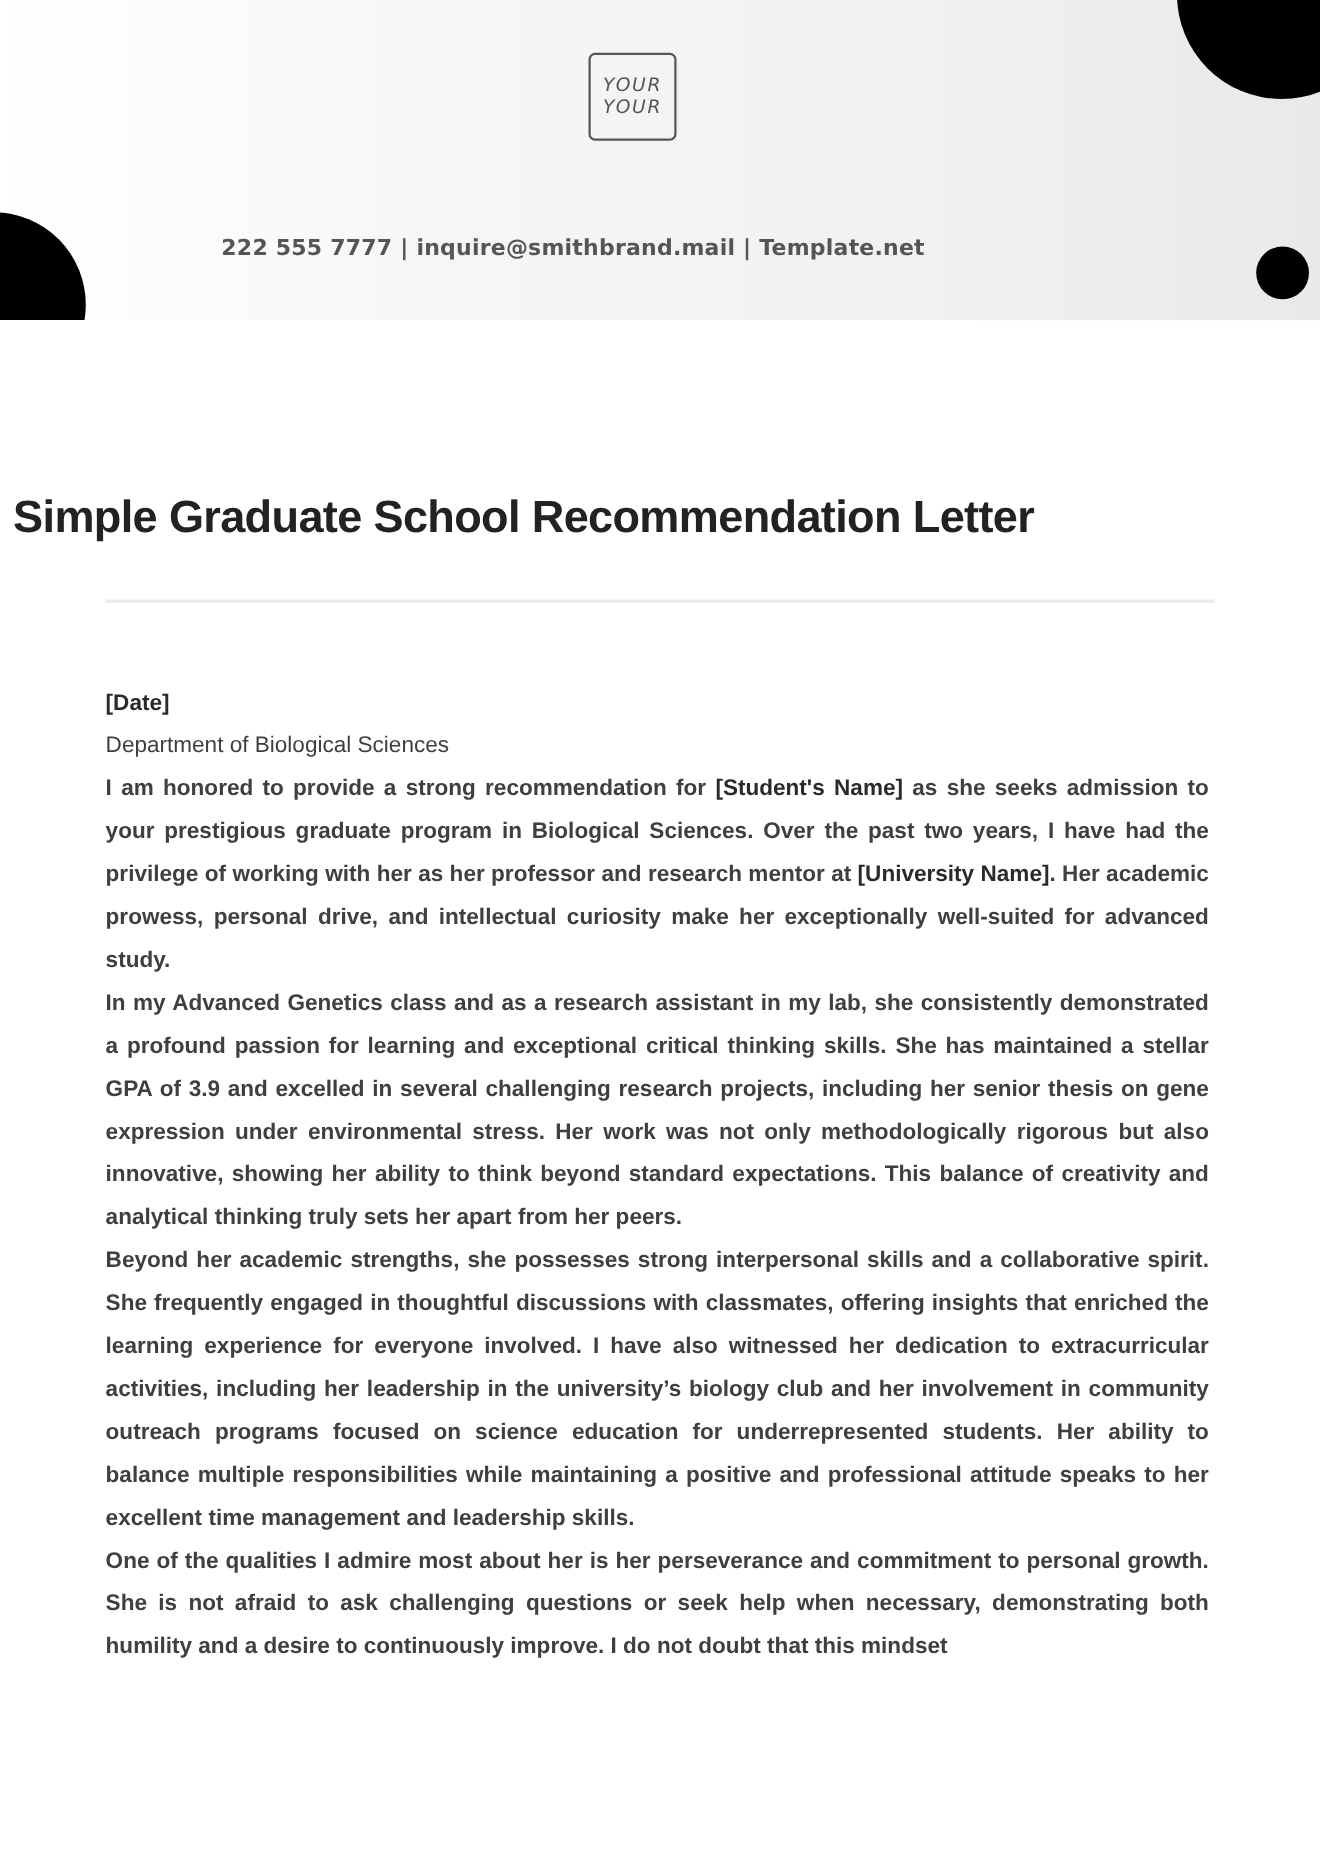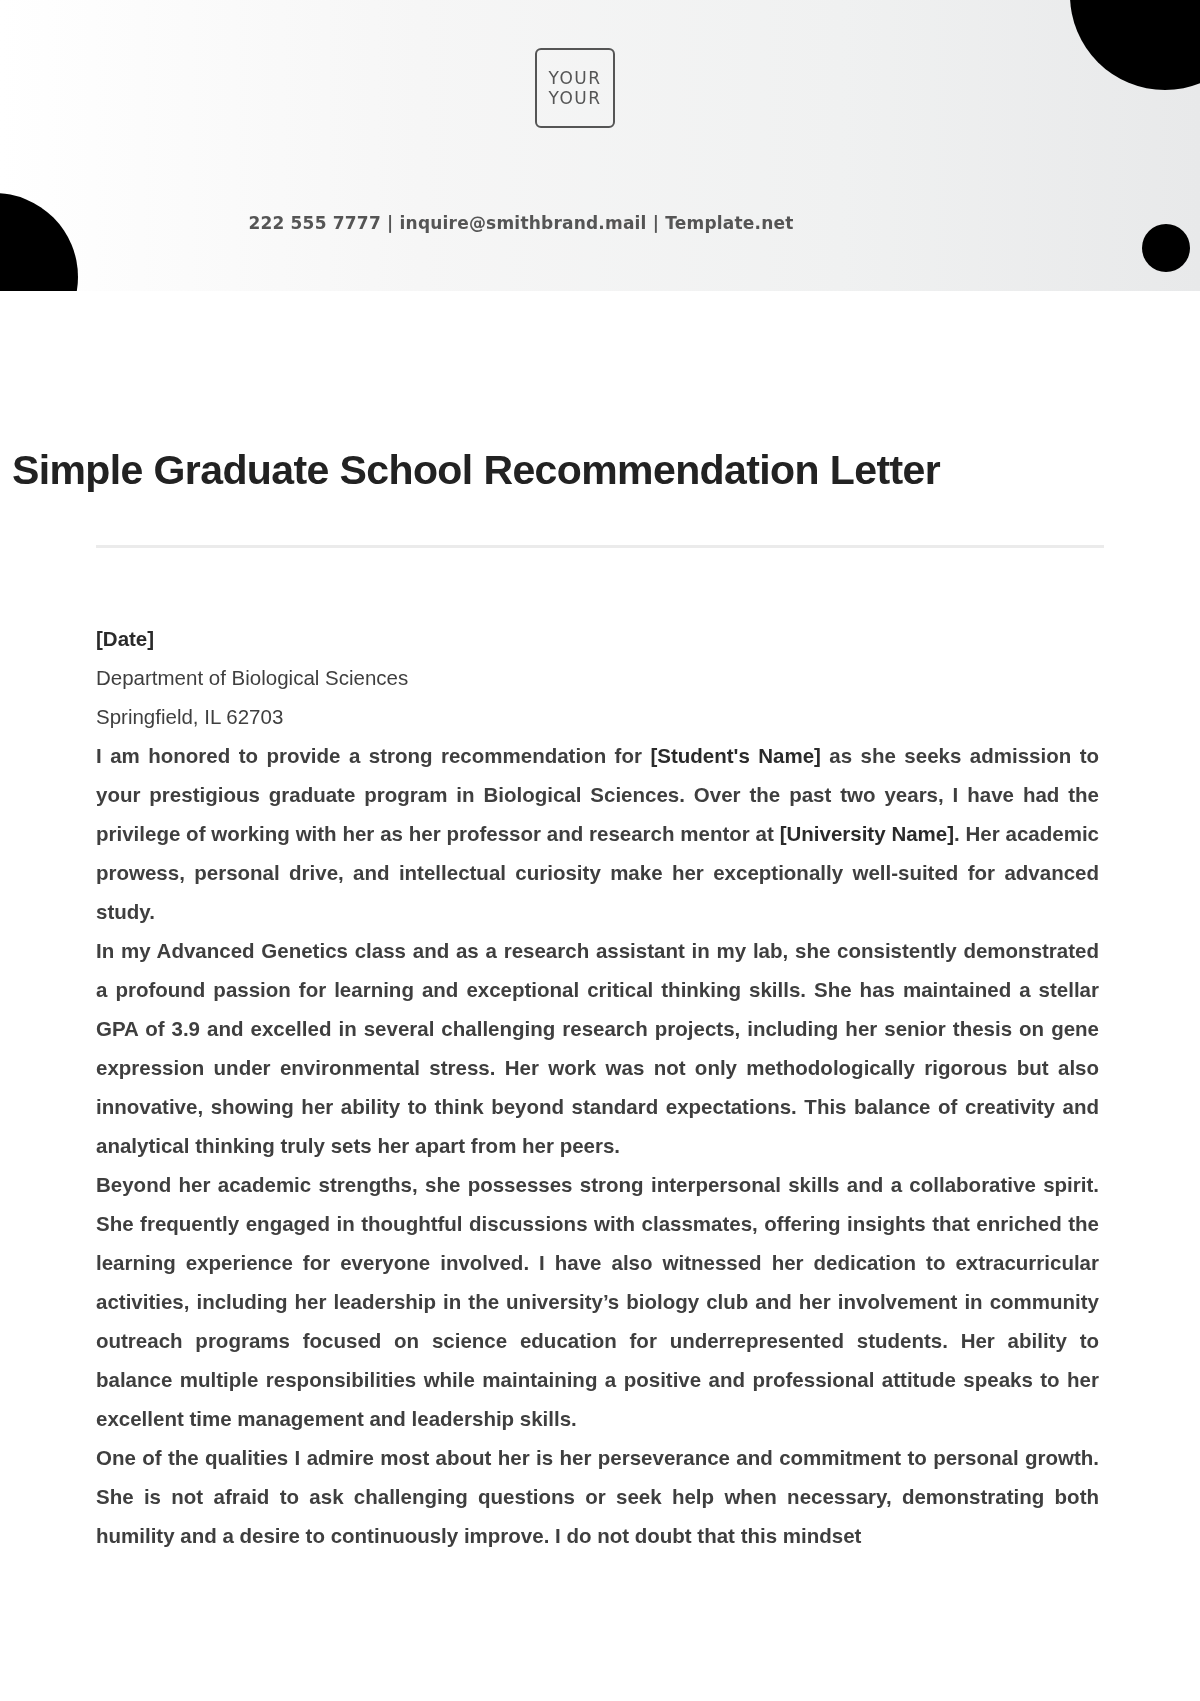--- a/index.html
+++ b/index.html
@@ -49,29 +49,30 @@
       box-sizing: border-box;
       display: flex;
       flex-direction: column;
       align-items: center;
       justify-content: center;
       color: #555555;
       font-family: "DejaVu Sans", sans-serif;
       font-size: 17px;
       line-height: 20px;
       letter-spacing: 1.5px;
+      font-style: italic;
     }
     .contact-line {
       position: absolute;
       left: 0; top: 213px;
       width: 1042px;
       text-align: center;
       font-family: "DejaVu Sans", sans-serif;
       font-weight: bold;
-      font-size: 17px;
+      font-size: 20px;
       color: #555555;
       letter-spacing: 0.2px;
     }
     .title {
       position: absolute;
       left: 0; top: 447px;
       width: 952px;
       text-align: center;
       font-family: "Liberation Sans", sans-serif;
       font-weight: bold;
@@ -126,21 +127,20 @@
   </div>
 </div>
 
 <h1 class="title">Simple Graduate School Recommendation Letter</h1>
 
 <div class="divider"></div>
 
 <div class="letter">
   <strong class="line">[Date]</strong>
   <span class="line">Department of Biological Sciences</span>
-  <span class="line">Springfield, IL 62703</span>
 
   <p class="para"><span>I am honored to provide a strong recommendation for </span><strong>[Student's Name]</strong><span> as she seeks admission to your prestigious graduate program in Biological Sciences. Over the past two years, I have had the privilege of working with her as her professor and research mentor at </span><strong>[University Name]</strong><span>. Her academic prowess, personal drive, and intellectual curiosity make her exceptionally well-suited for advanced study.</span></p>
 
   <p class="para">In my Advanced Genetics class and as a research assistant in my lab, she consistently demonstrated a profound passion for learning and exceptional critical thinking skills. She has maintained a stellar GPA of 3.9 and excelled in several challenging research projects, including her senior thesis on gene expression under environmental stress. Her work was not only methodologically rigorous but also innovative, showing her ability to think beyond standard expectations. This balance of creativity and analytical thinking truly sets her apart from her peers.</p>
 
   <p class="para">Beyond her academic strengths, she possesses strong interpersonal skills and a collaborative spirit. She frequently engaged in thoughtful discussions with classmates, offering insights that enriched the learning experience for everyone involved. I have also witnessed her dedication to extracurricular activities, including her leadership in the university’s biology club and her involvement in community outreach programs focused on science education for underrepresented students. Her ability to balance multiple responsibilities while maintaining a positive and professional attitude speaks to her excellent time management and leadership skills.</p>
 
   <p class="para">One of the qualities I admire most about her is her perseverance and commitment to personal growth. She is not afraid to ask challenging questions or seek help when necessary, demonstrating both humility and a desire to continuously improve. I do not doubt that this mindset</p>
 </div>
 

